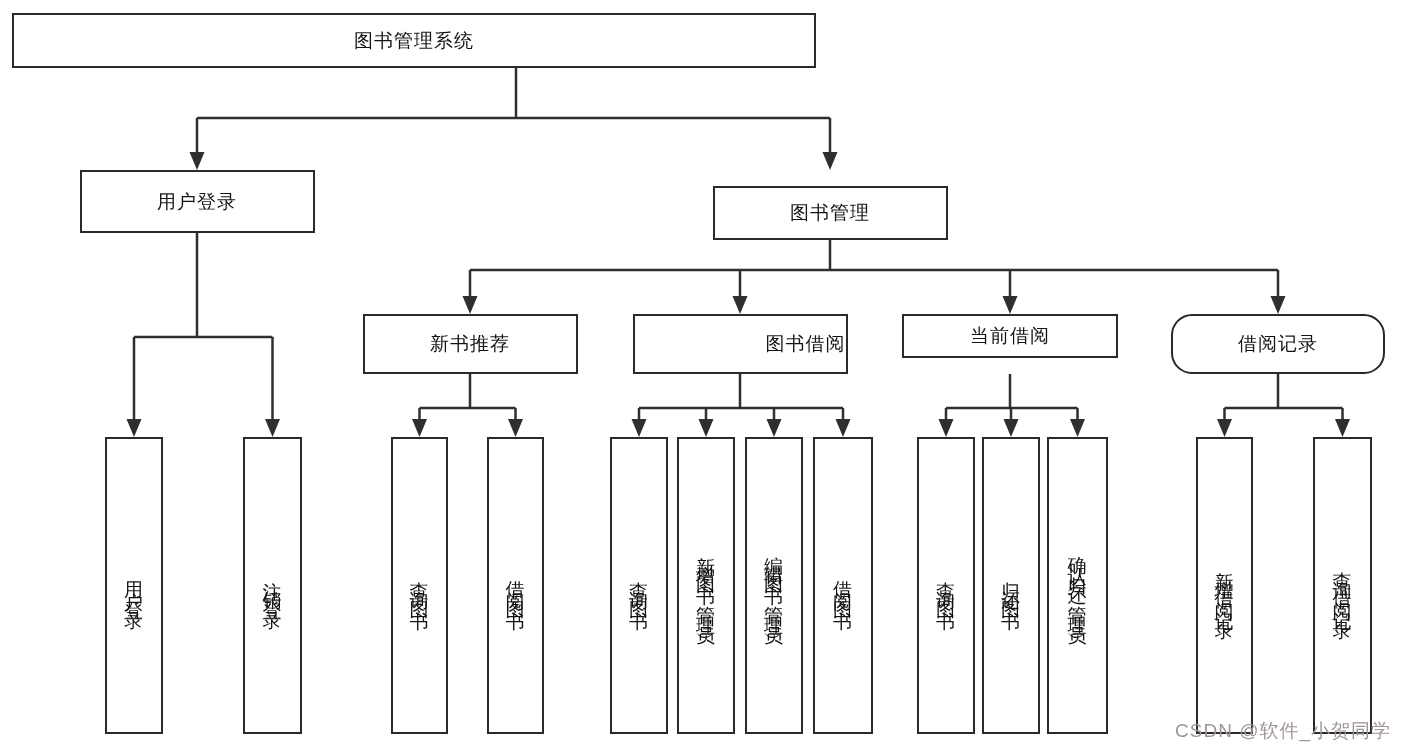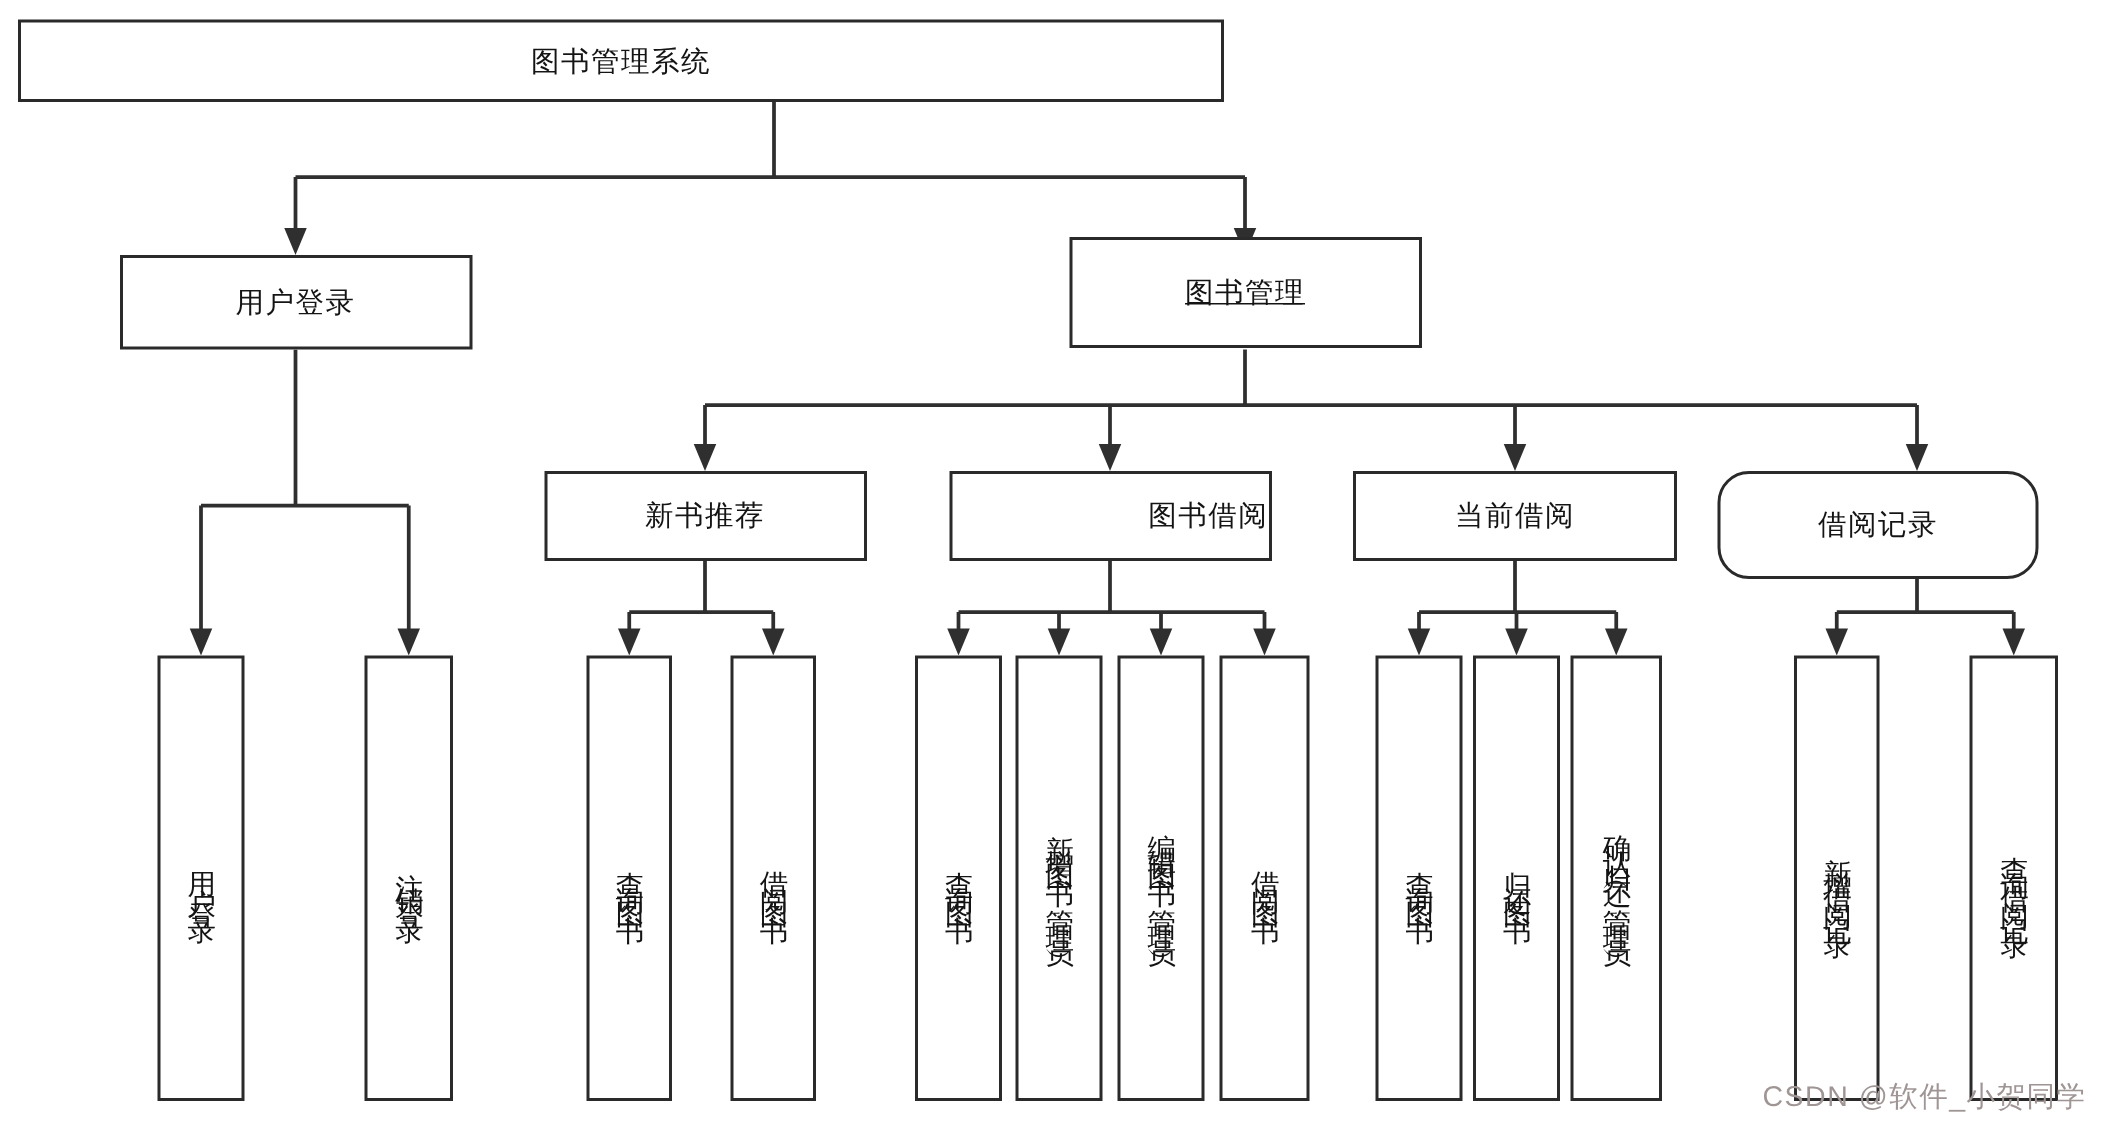--- a/index.html
+++ b/index.html
@@ -43,25 +43,25 @@
     writing-mode: vertical-rl;
     text-orientation: mixed;
     font-size: 19px;
     letter-spacing: 10px;
     line-height: 1;
     white-space: nowrap;
   }
   
   #node-root            { left: 12px;     top: 13px;  width: 804px; height: 55px; }
   #node-user-login      { left: 79.5px;   top: 170px; width: 235px;  height: 63px; }
-  #node-book-mgmt       { left: 712.5px;  top: 158px; width: 235px;  height: 74px; text-decoration: underline; }
+  #node-book-mgmt       { left: 712.5px;  top: 186px; width: 235px;  height: 54px; }
   #node-new-books       { left: 362.5px;  top: 314px; width: 215px;  height: 60px; }
   #node-book-borrow     { left: 632.5px;  top: 314px; width: 215px;  height: 60px; justify-content: flex-end; }
-  #node-current-borrow  { left: 902px;    top: 314px; width: 216px;  height: 60px; }
-  #node-borrow-records  { left: 1145px;   top: 314px; width: 214px;  height: 72px; border-radius: 21px; }
+  #node-current-borrow  { left: 902px;    top: 314px; width: 216px;  height: 44px; }
+  #node-borrow-records  { left: 1171px;   top: 314px; width: 214px;  height: 60px; border-radius: 21px; }
   .leaf                 { top: 437px; height: 297px; }
   #leaf-user-login      { left: 105px;  width: 58px; }
   #leaf-logout          { left: 243px;  width: 59px; }
   #leaf-query-books-1   { left: 391px;  width: 57px; }
   #leaf-borrow-books-1  { left: 487px;  width: 57px; }
   #leaf-query-books-2   { left: 610px;  width: 58px; }
   #leaf-add-books       { left: 677px;  width: 58px; }
   #leaf-edit-books      { left: 745px;  width: 58px; }
   #leaf-borrow-books-2  { left: 813px;  width: 60px; }
   #leaf-query-books-3   { left: 917px;  width: 58px; }

